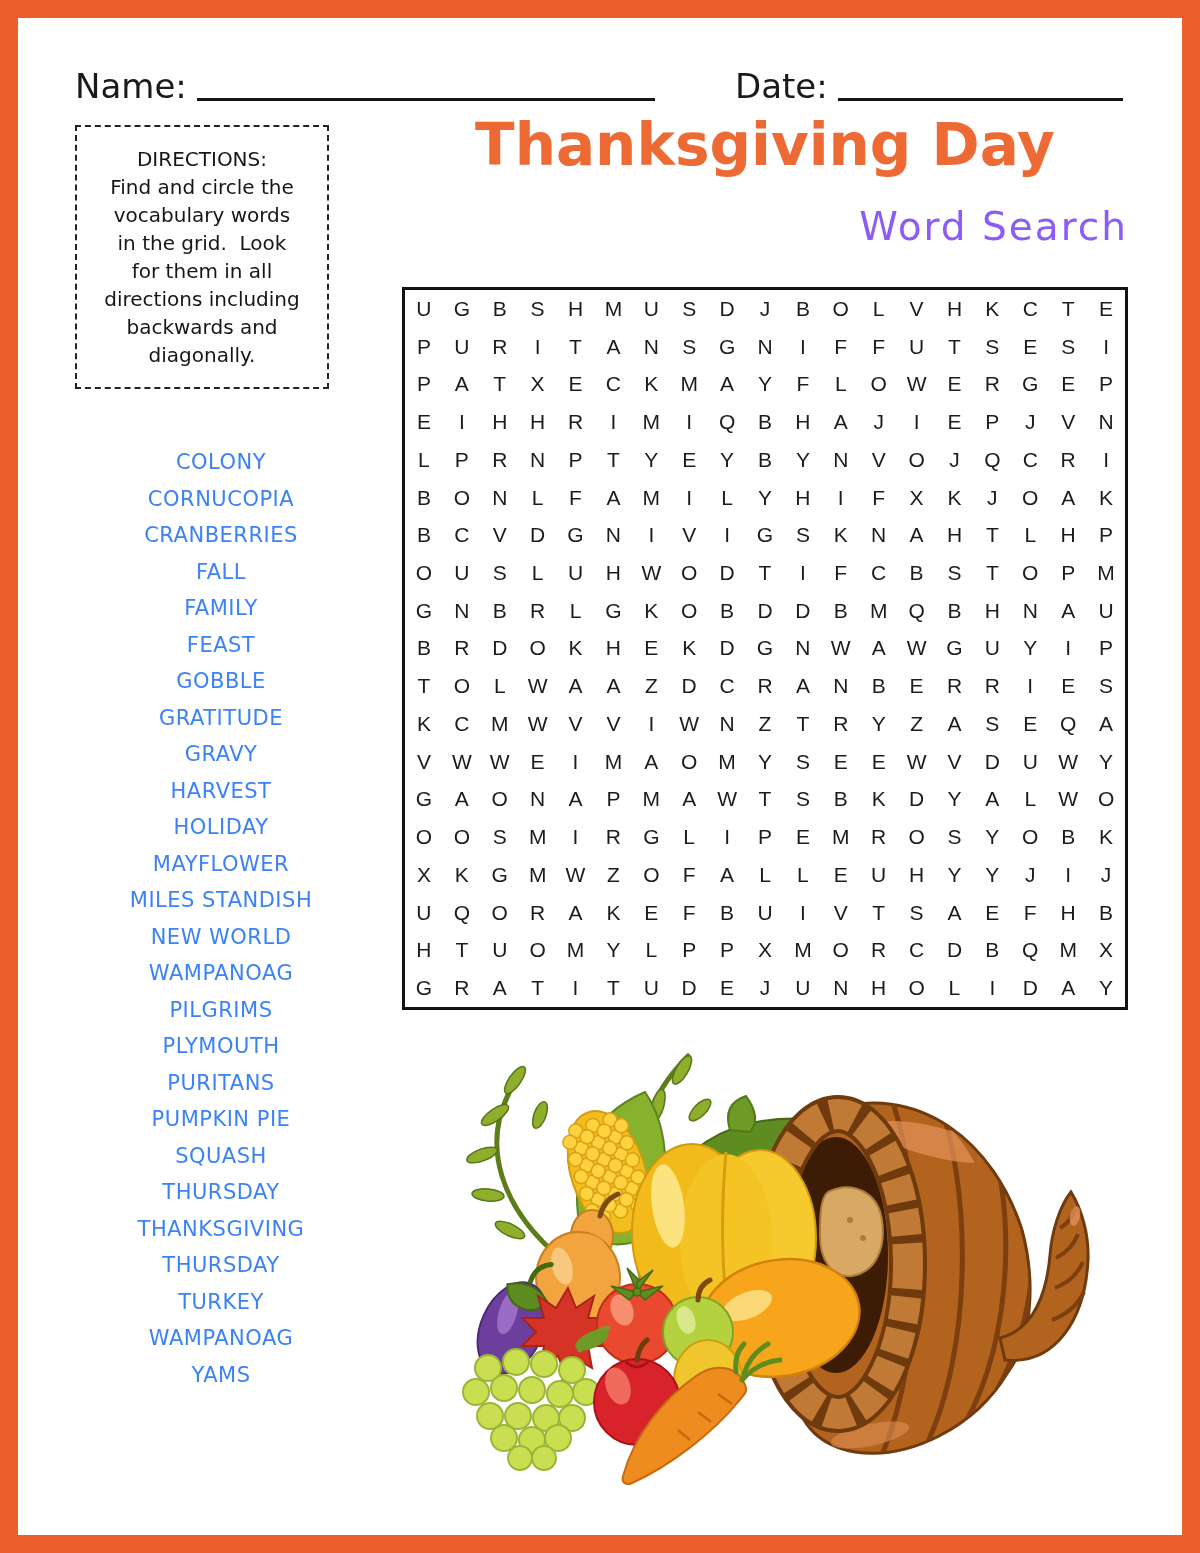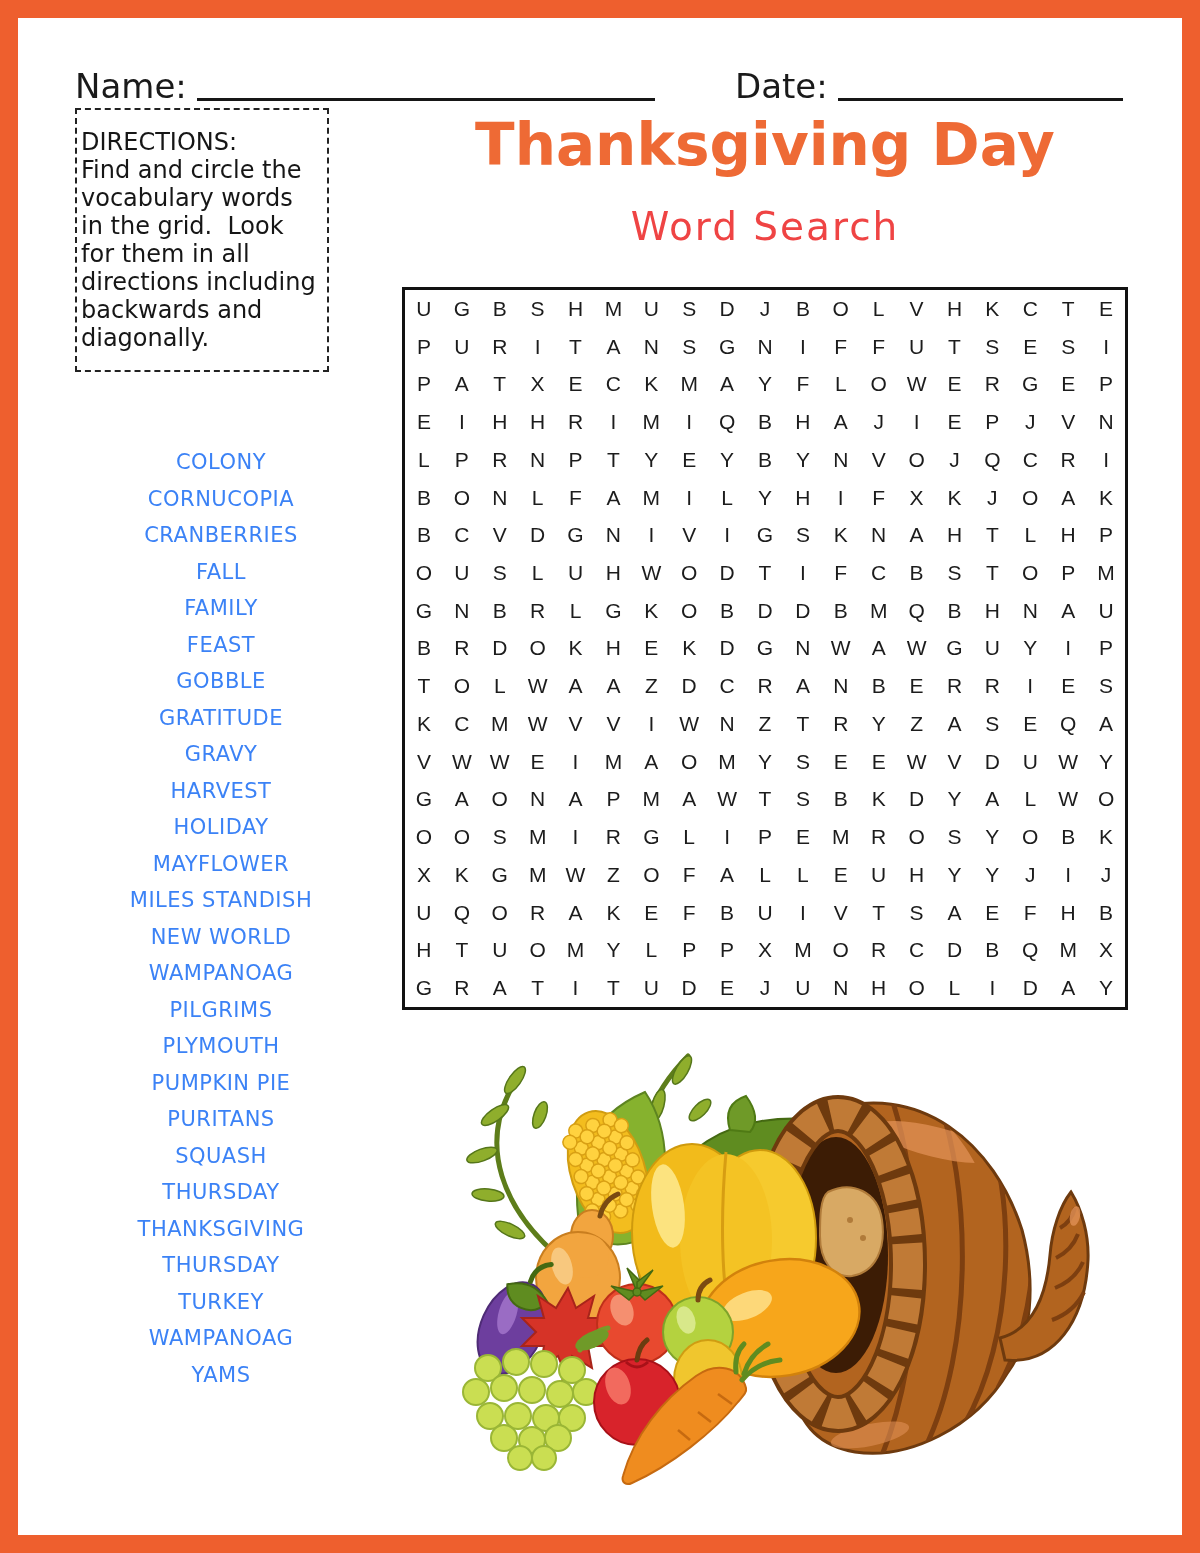--- a/index.html
+++ b/index.html
@@ -20,29 +20,29 @@
   .nd-label{font-size:34px;line-height:30px;padding-right:10px;white-space:nowrap;}
   .nd-line{flex:1;height:30px;border-bottom:3px solid #161616;}
   
   .title{
     position:absolute;left:384px;top:96px;width:726px;
     text-align:center;font-size:58px;font-weight:bold;
     color:#ee6a35;letter-spacing:0px;line-height:1.1;
   }
   .subtitle{
     position:absolute;left:384px;top:186px;width:726px;
-    text-align:center;font-size:39px;font-weight:normal;
-    color:#ef4444;letter-spacing:2px;
+    text-align:right;font-size:39px;font-weight:normal;
+    color:#8b5cf6;letter-spacing:2px;
   }
   
   .directions-box{
-    position:absolute;left:57px;top:90px;width:254px;
+    position:absolute;left:57px;top:107px;width:254px;
     box-sizing:border-box;border:2.5px dashed #222;
-    padding:18px 4px;text-align:left;
-    font-size:24px;line-height:28px;color:#161616;
+    padding:18px 4px;text-align:center;
+    font-size:20px;line-height:28px;color:#161616;
   }
   .dir-line{white-space:pre;}
   
   .word-list{
     position:absolute;left:57px;top:426px;width:292px;
     text-align:center;font-size:21px;color:#3b82f6;letter-spacing:0.5px;
   }
   .word{line-height:36.5px;white-space:pre;}
   
   .grid-box{
@@ -105,22 +105,22 @@
       <div class="word">GRATITUDE</div>
       <div class="word">GRAVY</div>
       <div class="word">HARVEST</div>
       <div class="word">HOLIDAY</div>
       <div class="word">MAYFLOWER</div>
       <div class="word">MILES STANDISH</div>
       <div class="word">NEW WORLD</div>
       <div class="word">WAMPANOAG</div>
       <div class="word">PILGRIMS</div>
       <div class="word">PLYMOUTH</div>
+      <div class="word">PURITANS</div>
       <div class="word">PUMPKIN PIE</div>
-      <div class="word">PURITANS</div>
       <div class="word">SQUASH</div>
       <div class="word">THURSDAY</div>
       <div class="word">THANKSGIVING</div>
       <div class="word">THURSDAY</div>
       <div class="word">TURKEY</div>
       <div class="word">WAMPANOAG</div>
       <div class="word">YAMS</div>
     </div>
 
   <div class="grid-box">

